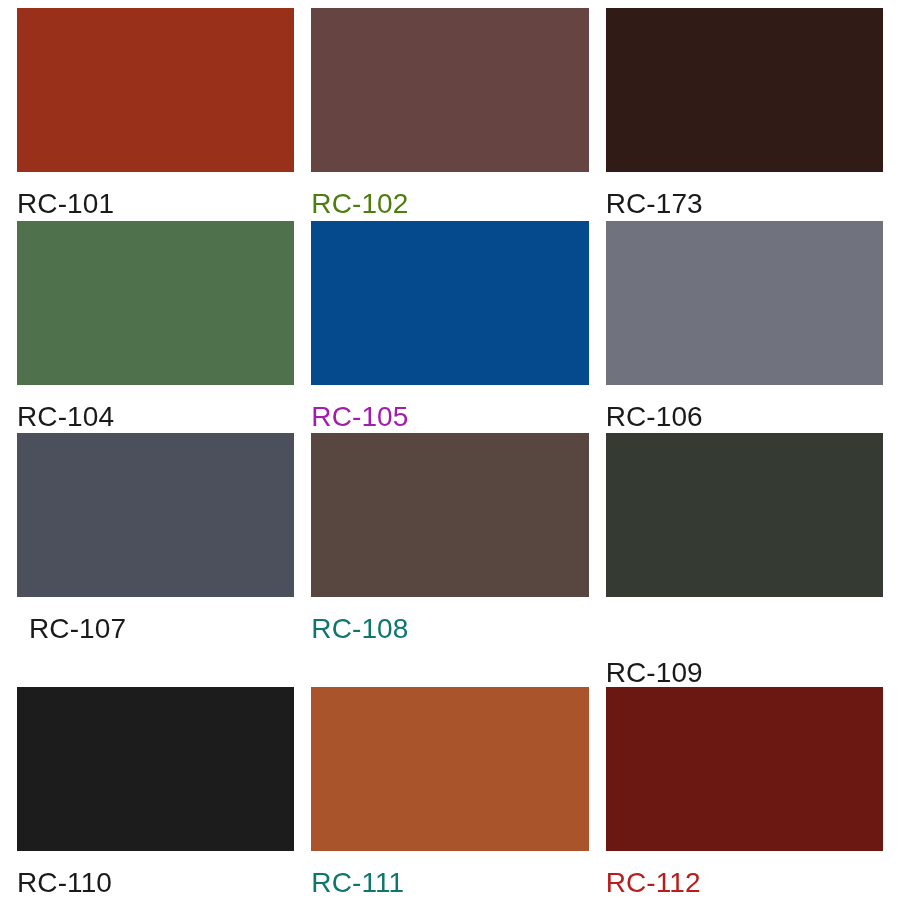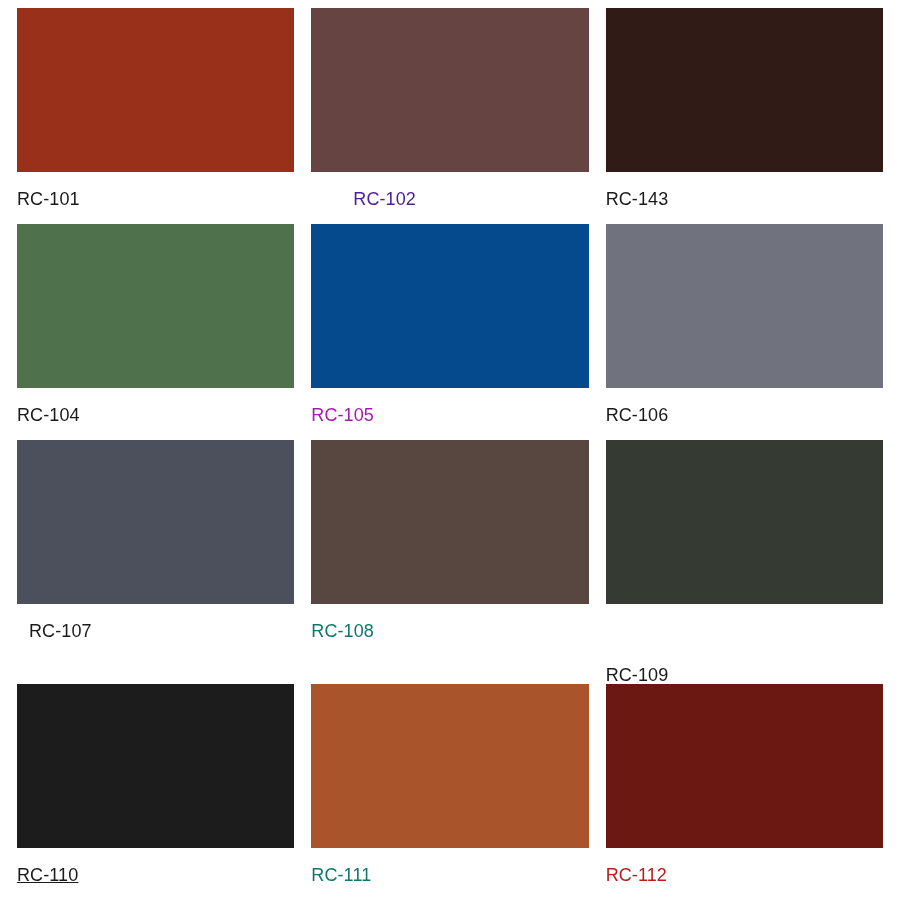--- a/index.html
+++ b/index.html
@@ -38,44 +38,44 @@
   .swatch-chip {
     width: 100%;
     height: 164px;
     flex: 0 0 164px;
     border: 0;
     display: block;
   }
 
   .swatch-label {
     font-family: "Liberation Sans", sans-serif;
-    font-size: 18px;
+    font-size: 28px;
     line-height: 1;
     color: #1a1a1a;
     letter-spacing: 0.1px;
     padding-top: 18px;
     white-space: nowrap;
     user-select: none;
   }
 </style>
 </head>
 <body style="background: rgb(255, 255, 255);">
 
 <div id="swatch-grid">
     <div class="swatch-cell">
       <div class="swatch-chip" style="background-color: rgb(152, 48, 26);"></div>
       <div class="swatch-label" style="color: rgb(26, 26, 26);">RC-101</div>
     </div>
     <div class="swatch-cell">
       <div class="swatch-chip" style="background-color: rgb(101, 68, 66);"></div>
-      <div class="swatch-label" style="color: #4c1d95; margin-left: 42px;">RC-102</div>
+      <div class="swatch-label" style="color: #4d7c0f;">RC-102</div>
     </div>
     <div class="swatch-cell">
       <div class="swatch-chip" style="background-color: rgb(49, 27, 22);"></div>
-      <div class="swatch-label" style="color: rgb(26, 26, 26);">RC-143</div>
+      <div class="swatch-label" style="color: rgb(26, 26, 26);">RC-173</div>
     </div>
     <div class="swatch-cell">
       <div class="swatch-chip" style="background-color: rgb(79, 114, 76);"></div>
       <div class="swatch-label" style="color: rgb(26, 26, 26);">RC-104</div>
     </div>
     <div class="swatch-cell">
       <div class="swatch-chip" style="background-color: rgb(5, 74, 140);"></div>
       <div class="swatch-label" style="color: #a21caf;">RC-105</div>
     </div>
     <div class="swatch-cell">
@@ -89,21 +89,21 @@
     <div class="swatch-cell">
       <div class="swatch-chip" style="background-color: rgb(88, 71, 64);"></div>
       <div class="swatch-label" style="color: #0f766e;">RC-108</div>
     </div>
     <div class="swatch-cell">
       <div class="swatch-chip" style="background-color: rgb(53, 59, 51);"></div>
       <div class="swatch-label" style="color: rgb(26, 26, 26); margin-top: 44px;">RC-109</div>
     </div>
     <div class="swatch-cell">
       <div class="swatch-chip" style="background-color: rgb(28, 28, 28);"></div>
-      <div class="swatch-label" style="color: rgb(26, 26, 26); text-decoration: underline;">RC-110</div>
+      <div class="swatch-label" style="color: rgb(26, 26, 26);">RC-110</div>
     </div>
     <div class="swatch-cell">
       <div class="swatch-chip" style="background-color: rgb(169, 84, 42);"></div>
       <div class="swatch-label" style="color: #0f766e;">RC-111</div>
     </div>
     <div class="swatch-cell">
       <div class="swatch-chip" style="background-color: rgb(107, 23, 18);"></div>
       <div class="swatch-label" style="color: #b91c1c;">RC-112</div>
     </div>
   </div>

